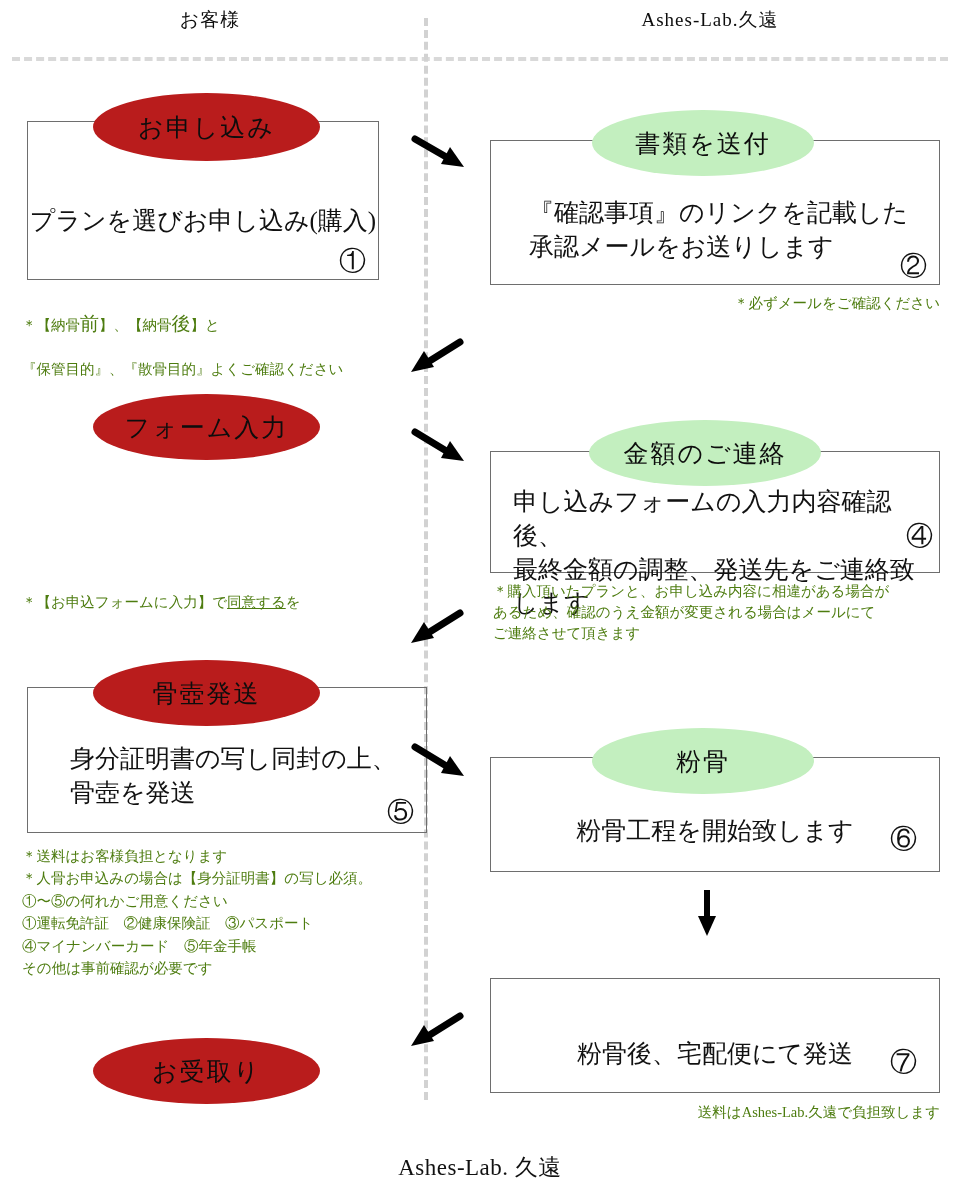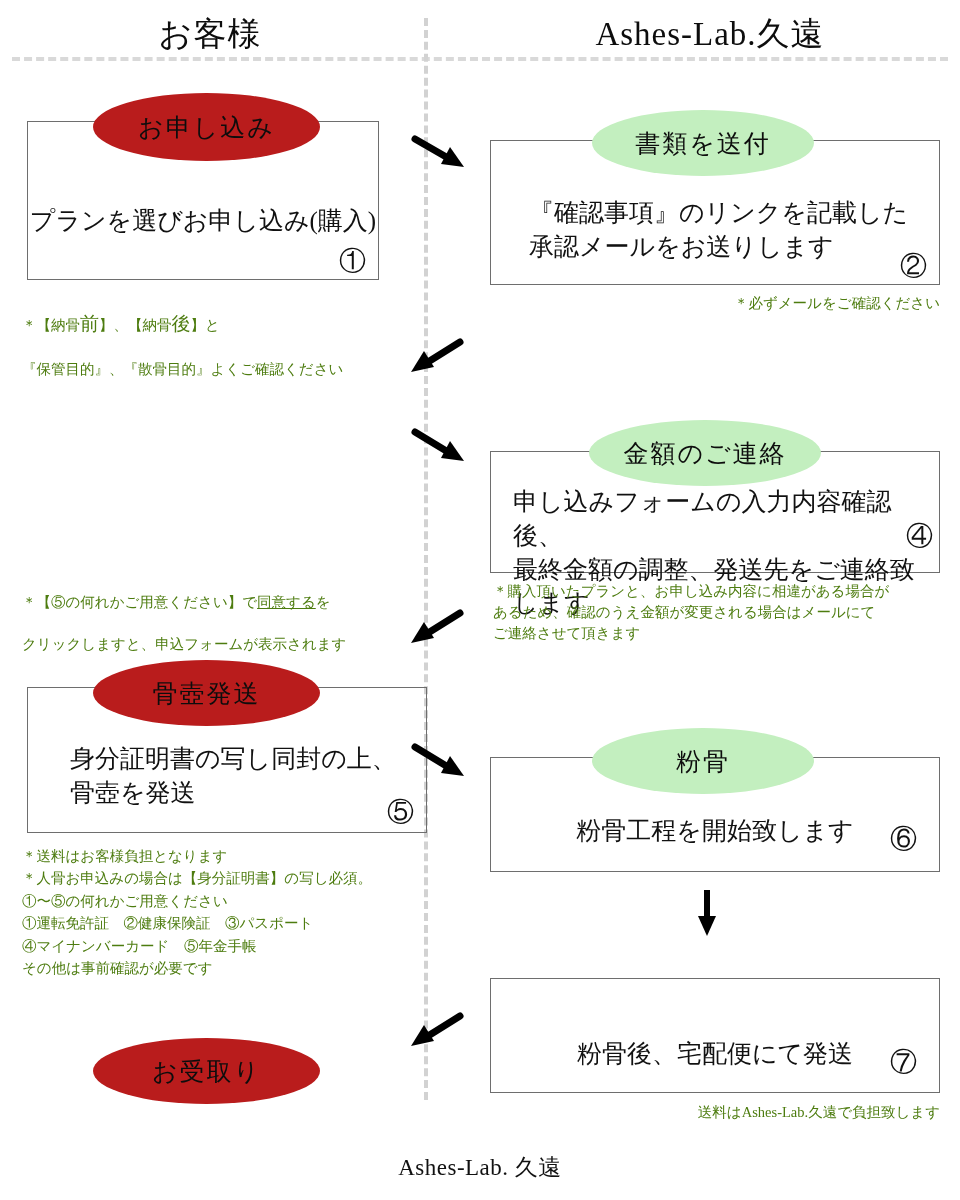--- a/index.html
+++ b/index.html
@@ -20,26 +20,25 @@
     position: absolute;
     left: 0; top: 0;
     width: 960px;
     height: 1200px;
   }
 
   
   .col-header {
     position: absolute;
     text-align: center;
-    font-size: 33px;
+    font-size: 19px;
     letter-spacing: 1px;
     color: #0d0d0d;
     white-space: nowrap;
     line-height: 1;
-    margin-top: 8px;
   }
   #hdr-left  { left: 0;   top: 10px; width: 420px; }
   #hdr-right { left: 480px; top: 10px; width: 460px; }
 
   .hdr-rule {
     position: absolute;
     left: 12px;
     top: 57px;
     width: 936px;
     height: 0;
@@ -148,24 +147,24 @@
 
   <div class="pbox" style="left:490px; top:140px; width:450px; height:145px;">
     <div class="pbox-body" style="top:55px; text-align:left; padding-left:38px; width:calc(100% - 38px);">『確認事項』のリンクを記載した
 承認メールをお送りします</div>
     <div class="pbox-num">②</div>
   </div>
   <div class="ellipse green" style="left:592px; top:110px; width:222px; height:66px;">書類を送付</div>
 
   <div class="note right-al" style="left:540px; top:293px; width:400px;">＊必ずメールをご確認ください</div>
 
+  <div class="ellipse yellow" style="left:93px; top:394px; width:227px; height:66px;">フォーム入力</div>
 
   <div class="note" style="left:22px; top:571px; width:392px;">
-    <div><span>＊【⑤の何れかご用意ください】で</span><span class="uline">同意する</span><span>を</span></div>
-    <div>クリックしますと、申込フォームが表示されます</div>
+    <div><span>＊【お申込フォームに入力】で</span><span class="uline">同意する</span><span>を</span></div>
   </div>
 
   <div class="pbox" style="left:490px; top:451px; width:450px; height:122px;">
     <div class="pbox-body" style="top:33px; text-align:left; padding-left:22px; width:calc(100% - 22px);">申し込みフォームの入力内容確認後、
 最終金額の調整、発送先をご連絡致します</div>
     <div class="pbox-num" style="right:6px; bottom:22px;">④</div>
   </div>
   <div class="ellipse green" style="left:589px; top:420px; width:232px; height:66px;">金額のご連絡</div>
 
   <div class="note" style="left:493px; top:581px; width:460px;">＊購入頂いたプランと、お申し込み内容に相違がある場合が

